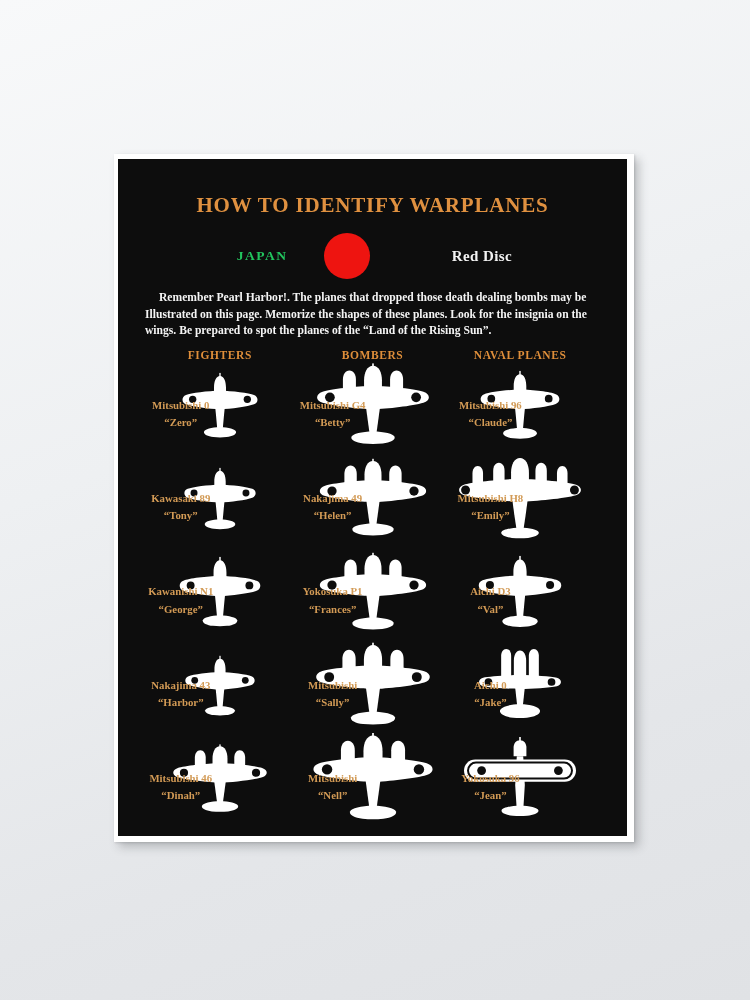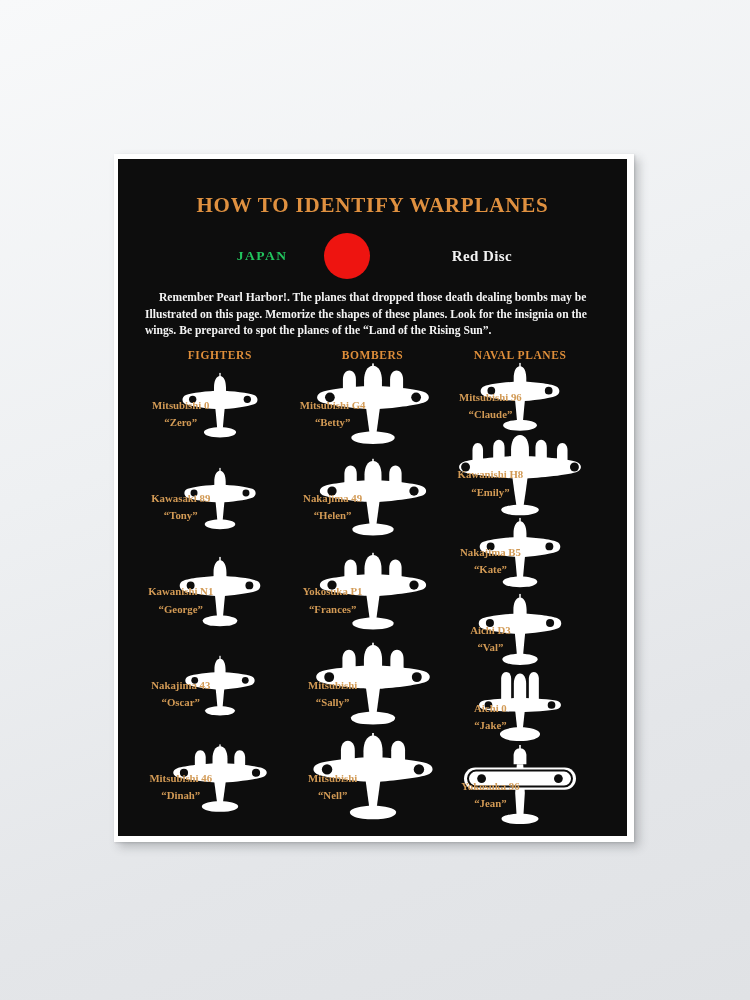--- a/index.html
+++ b/index.html
@@ -172,21 +172,21 @@
               <div>“George”</div>
             </div>
             <svg class="plane" style="width:86px" viewBox="0 0 120 118">
                 <use href="#s-fighter"></use>
               </svg>
           </div>
 
           <div class="plane-row">
             <div class="plane-label">
               <div>Nakajima 43</div>
-              <div>“Oscar”</div>
+              <div>“Harbor”</div>
             </div>
             <svg class="plane" style="width:74px" viewBox="0 0 120 118">
                 <use href="#s-fighter"></use>
               </svg>
           </div>
 
           <div class="plane-row">
             <div class="plane-label">
               <div>Mitsubishi 46</div>
               <div>“Dinah”</div>
@@ -266,37 +266,28 @@
               <div>Mitsubishi 96</div>
               <div>“Claude”</div>
             </div>
             <svg class="plane" style="width:84px" viewBox="0 0 120 118">
                 <use href="#s-fighter"></use>
               </svg>
           </div>
 
           <div class="plane-row">
             <div class="plane-label">
-              <div>Kawanishi H8</div>
+              <div>Mitsubishi H8</div>
               <div>“Emily”</div>
             </div>
             <svg class="plane" style="width:130px" viewBox="0 0 160 120">
                 <use href="#s-flyingboat"></use>
               </svg>
           </div>
 
-          <div class="plane-row">
-            <div class="plane-label">
-              <div>Nakajima B5</div>
-              <div>“Kate”</div>
-            </div>
-            <svg class="plane" style="width:86px" viewBox="0 0 120 118">
-                <use href="#s-fighter"></use>
-              </svg>
-          </div>
 
           <div class="plane-row">
             <div class="plane-label">
               <div>Aichi D3</div>
               <div>“Val”</div>
             </div>
             <svg class="plane" style="width:88px" viewBox="0 0 120 118">
                 <use href="#s-fighter"></use>
               </svg>
           </div>

